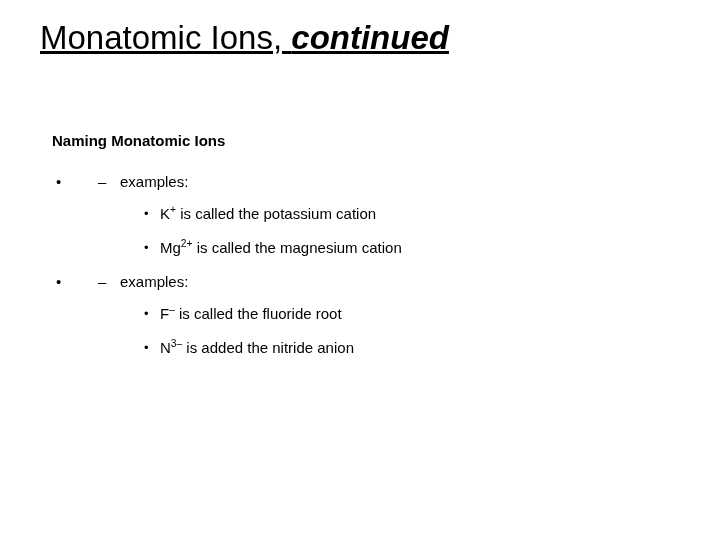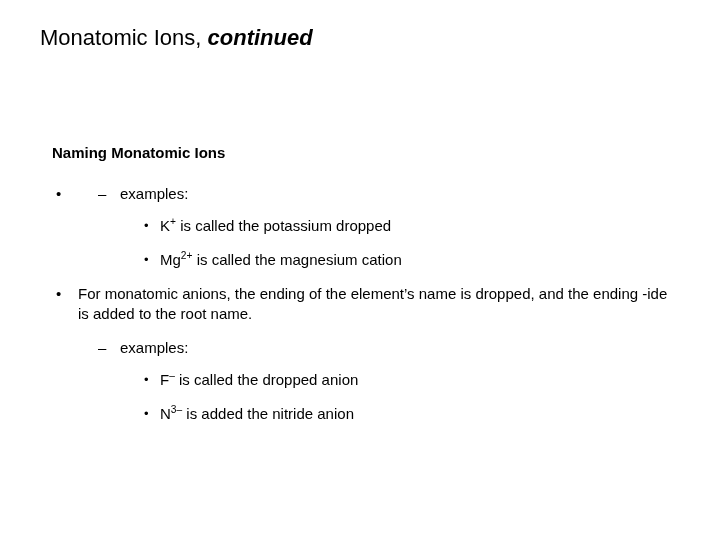--- a/index.html
+++ b/index.html
@@ -18,39 +18,40 @@
     position: relative;
     width: 720px;
     height: 540px;
     box-sizing: border-box;
   }
   .slide-title {
     position: absolute;
     left: 40px;
     top: 18px;
     width: 640px;
-    font-size: 22px;
+    font-size: 33px;
     line-height: 40px;
     font-weight: normal;
     white-space: nowrap;
+    text-decoration: underline;
   }
   .slide-title .title-emph {
     font-weight: bold;
     font-style: italic;
   }
   .body {
     position: absolute;
     left: 52px;
     top: 132px;
     width: 620px;
   }
   .heading {
     font-size: 15px;
     font-weight: bold;
-    margin: 12px 0 22px 0;
+    margin: 0 0 22px 0;
     line-height: 18px;
   }
   .lvl1 {
     position: relative;
     padding-left: 26px;
     font-size: 15px;
     line-height: 20px;
     margin-bottom: 14px;
   }
   .lvl1 > .bullet {
@@ -113,43 +114,42 @@
     </div>
 
     <div class="lvl2">
       <span class="bullet">–</span>
       <span>examples:</span>
     </div>
 
     <div class="lvl3">
       <span class="bullet">•</span>
       <span class="nowrap"><span>K</span><sup>+</sup></span>
-      <span>is called the potassium dropped</span>
+      <span>is called the potassium cation</span>
     </div>
 
     <div class="lvl3">
       <span class="bullet">•</span>
       <span class="nowrap"><span>Mg</span><sup>2+</sup></span>
       <span>is called the magnesium cation</span>
     </div>
 
     <div class="lvl1">
       <span class="bullet">•</span>
-      <span>For monatomic anions, the ending of the element’s name is dropped, and the ending -ide is added to the root name.</span>
     </div>
 
     <div class="lvl2">
       <span class="bullet">–</span>
       <span>examples:</span>
     </div>
 
     <div class="lvl3">
       <span class="bullet">•</span>
       <span class="nowrap"><span>F</span><sup>–</sup></span>
-      <span>is  called the dropped anion</span>
+      <span>is  called the fluoride root</span>
     </div>
 
     <div class="lvl3">
       <span class="bullet">•</span>
       <span class="nowrap"><span>N</span><sup>3–</sup></span>
       <span>is added the nitride anion</span>
     </div>
 
   </div>
 </div>

